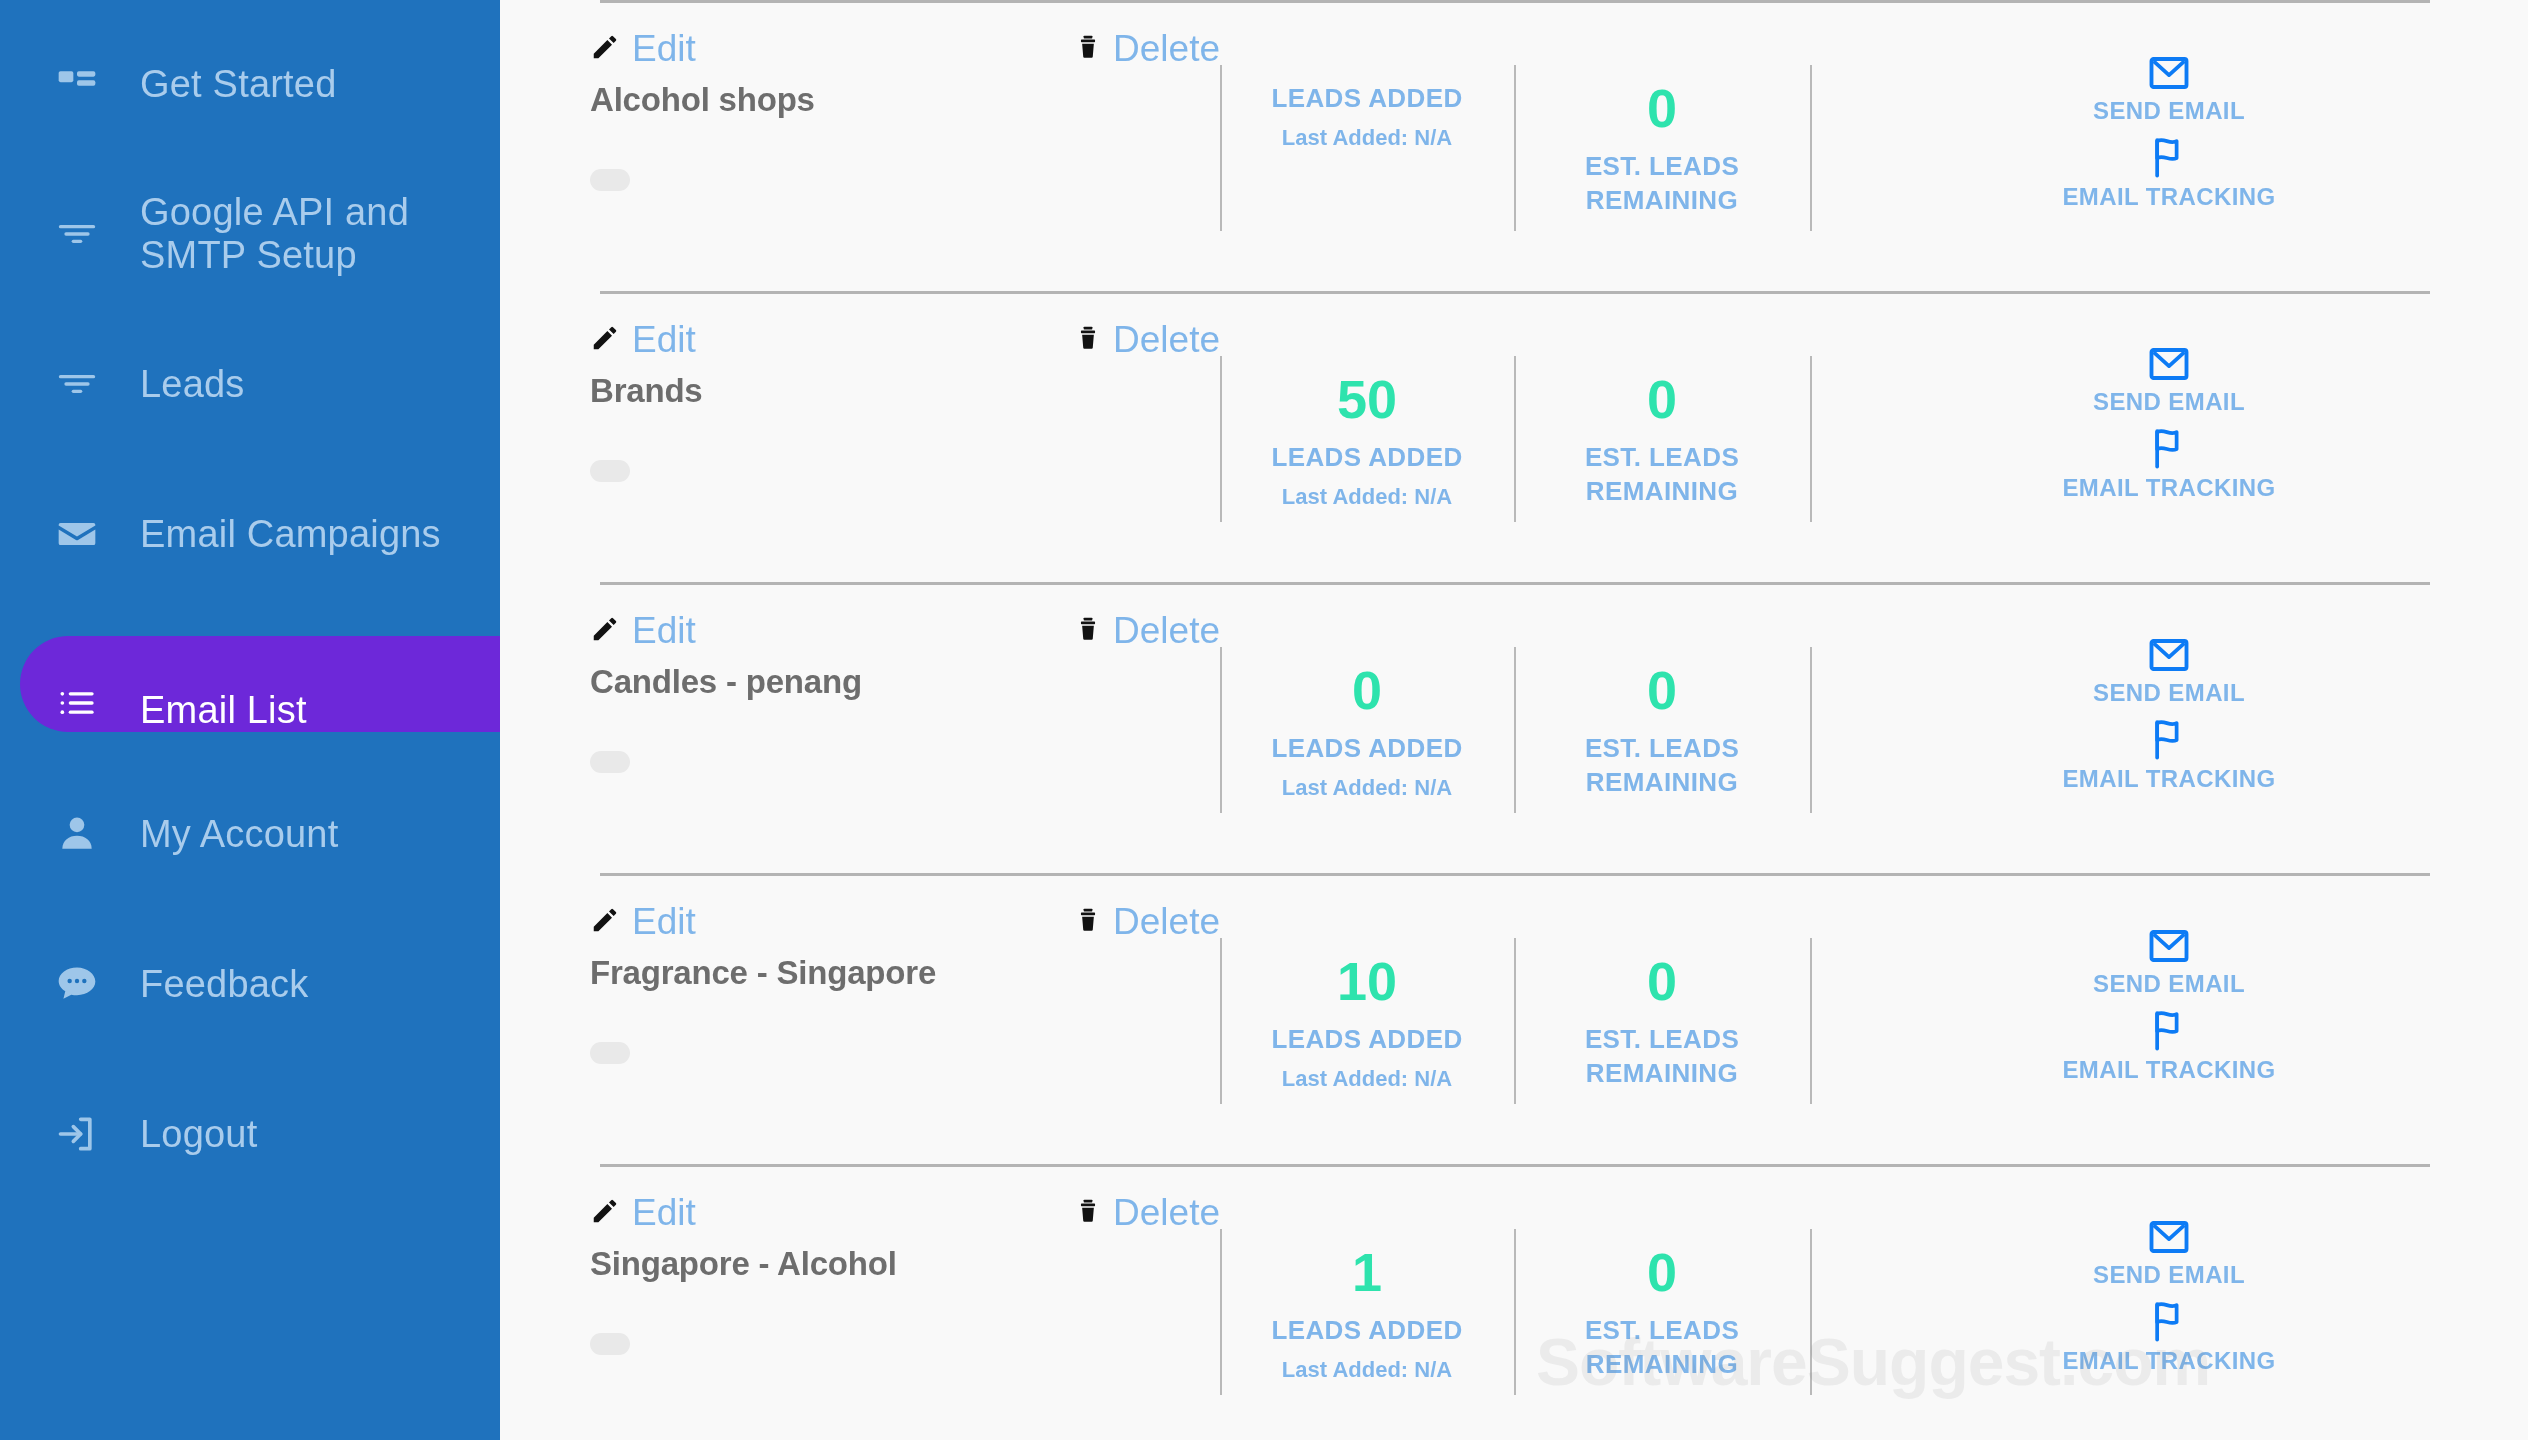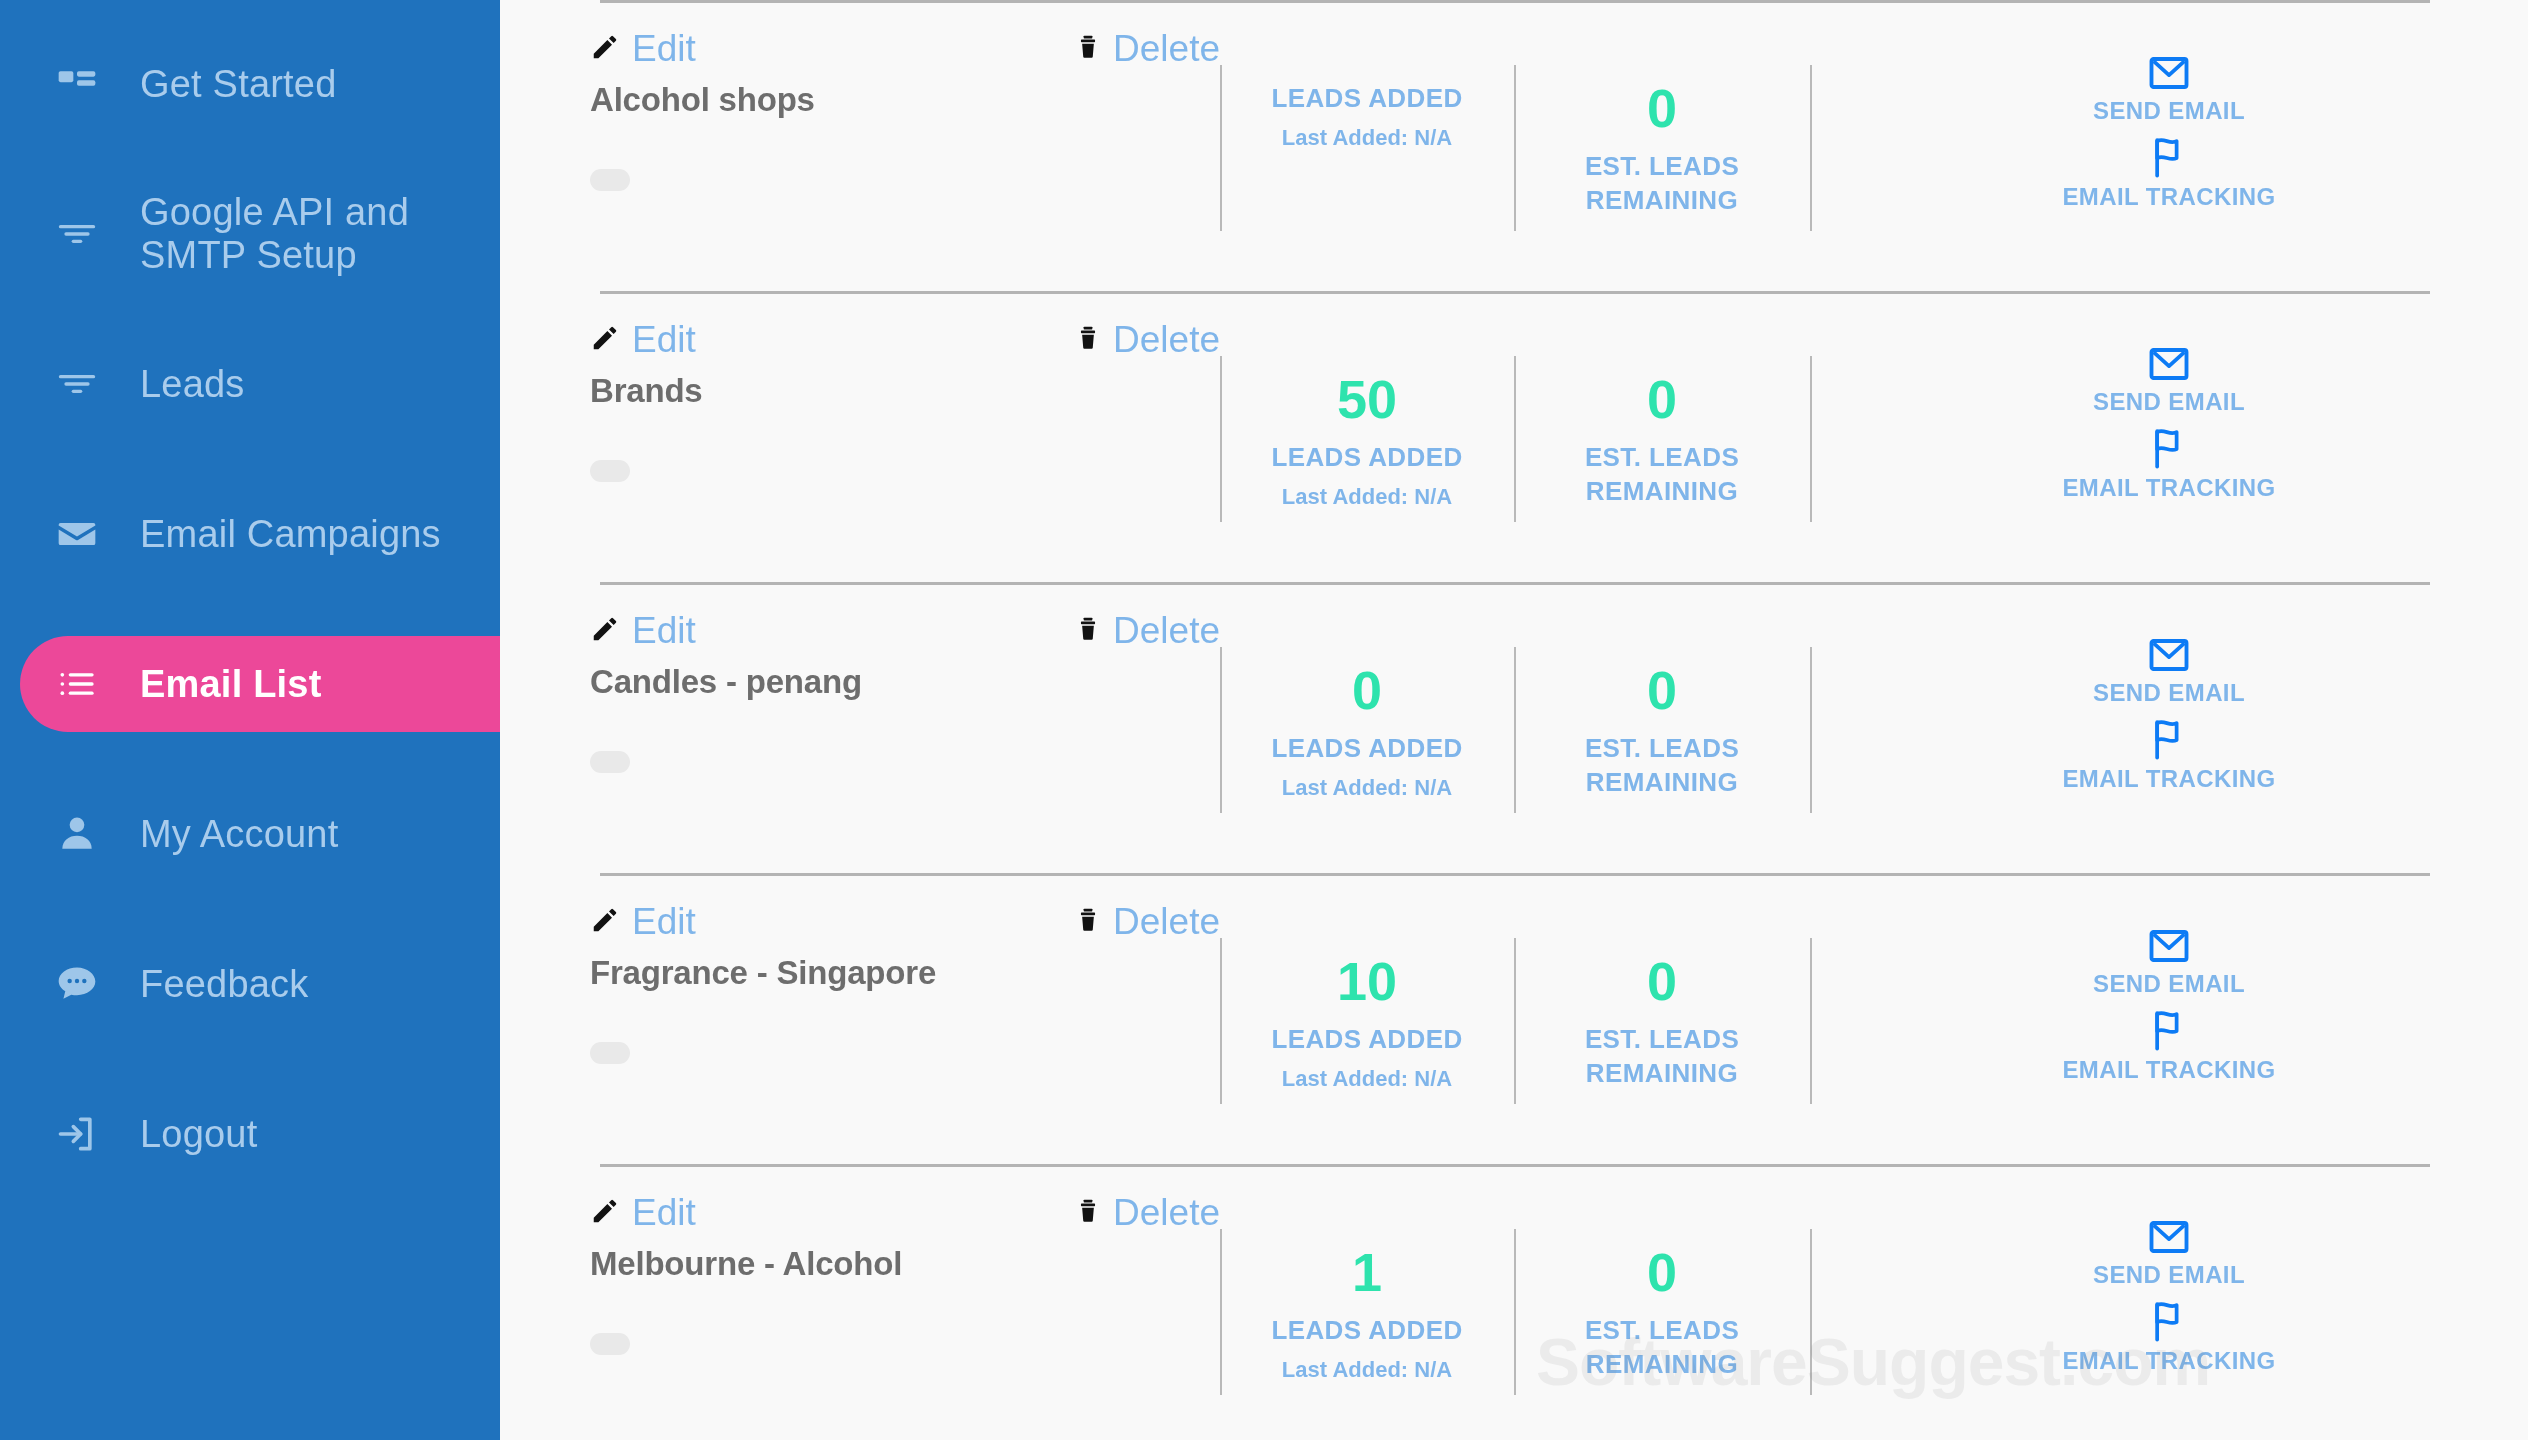--- a/index.html
+++ b/index.html
@@ -36,27 +36,28 @@
   .nav-item .nav-icon {
     flex: 0 0 58px;
     width: 58px; height: 58px;
     display: flex; align-items: center; justify-content: center;
     margin-right: 34px;
   }
   .nav-item .nav-icon svg { display: block; }
   .nav-label { line-height: 1.12; white-space: pre-line; }
 
   .nav-item.active {
-    background: #ec4899;
+    background: #6d28d9;
     color: #ffffff;
-    font-weight: 700;
+    font-weight: 400;
     border-radius: 60px 0 0 60px;
     margin-left: 20px;
     padding-left: 28px;
     width: 480px;
+    align-items: flex-end;
   }
   .nav-item.active .nav-label { color:#ffffff; }
 
   
   .main {
     flex: 1 1 auto;
     position: relative;
     background: #f9f9f9;
     height: 1440px;
     overflow: hidden;
@@ -570,21 +571,21 @@
           <span class="icon-trash">
             <svg width="26" height="30" viewBox="0 0 24 24" fill="#121212">
               <rect x="8" y="1.5" width="8" height="2.6" rx="0.6"></rect>
               <rect x="5.5" y="5" width="13" height="2.6" rx="0.6"></rect>
               <path d="M6.6 9h10.8l-1 12.1a1 1 0 0 1-1 .9H8.6a1 1 0 0 1-1-.9z"></path>
             </svg>
           </span>
           <span class="act-label">Delete</span>
         </span>
       </div>
-      <div class="list-name">Melbourne - Alcohol</div>
+      <div class="list-name">Singapore - Alcohol</div>
       <div class="toggle"></div>
     </div>
 
     <div class="col-stat col-leads">
       <div class="stat-num">1</div>
       <div class="stat-label">LEADS ADDED</div>
       <div class="stat-sub">Last Added: N/A</div>
     </div>
 
     <div class="col-stat col-remaining">

